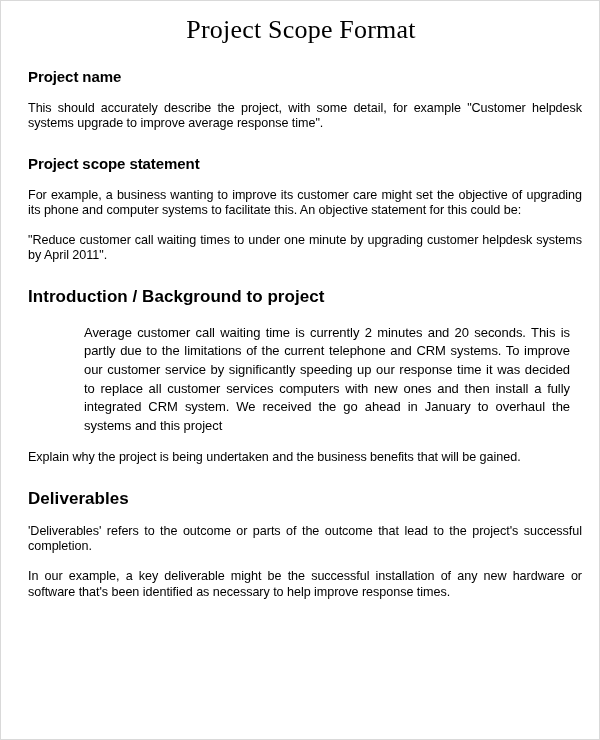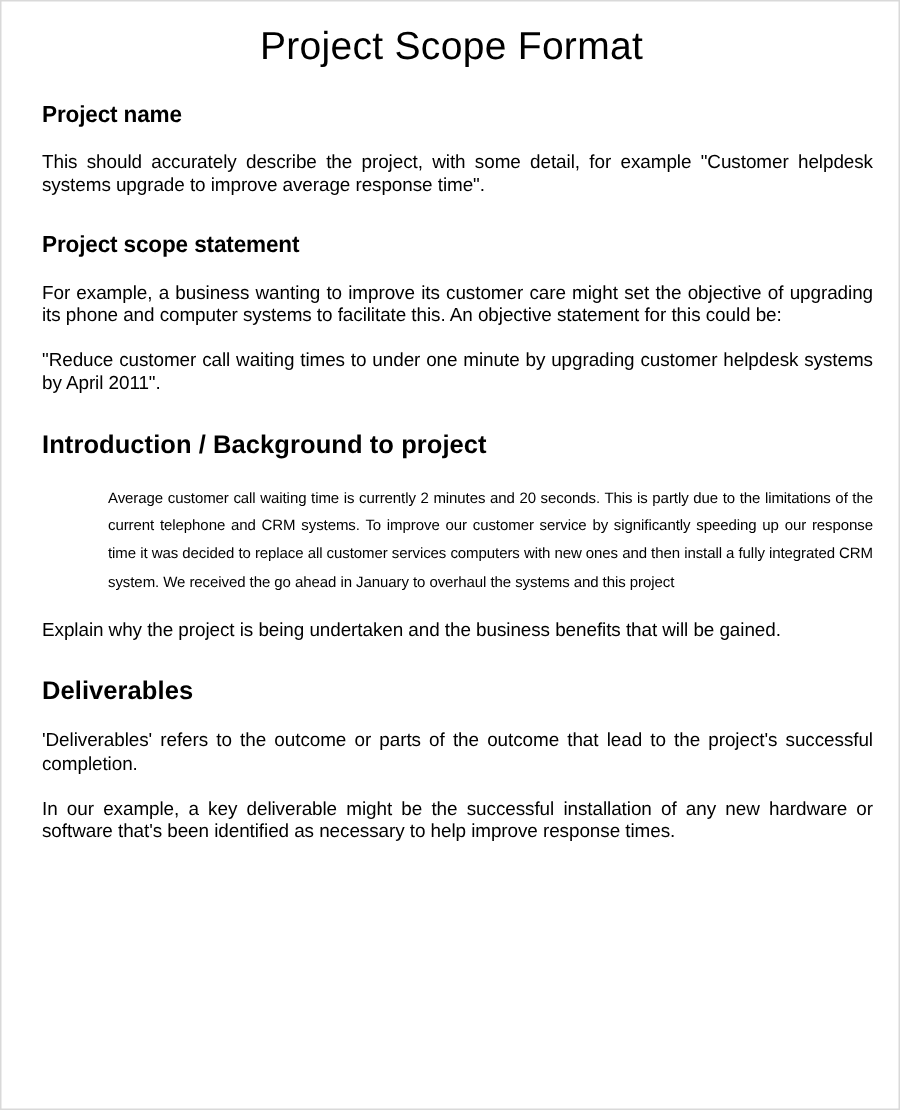--- a/index.html
+++ b/index.html
@@ -31,20 +31,21 @@
   }
 
   .doc-title {
     text-align: center;
     font-size: 26px;
     font-weight: 400;
     line-height: 30px;
     letter-spacing: 0.2px;
     margin: 2px 0 0 0;
     padding-right: 8px;
+    font-family: Liberation Serif, serif;
   }
 
   h2.section-heading {
     font-size: 15.5px;
     font-weight: bold;
     line-height: 19px;
     margin: 22px 0 0 0;
     letter-spacing: -0.1px;
     transform: scaleX(0.97);
     transform-origin: left center;
@@ -73,23 +74,23 @@
   p.body-text b {
     font-weight: normal;
   }
 
   .quote-block {
     margin: 17px 0 0 0;
     padding-left: 44px;
   }
 
   .quote-block p {
-    font-size: 10px;
+    font-size: 13px;
     line-height: 18.6px;
-    margin: 0;
+    margin: 12px;
     text-align: justify;
     text-justify: inter-word;
     letter-spacing: -0.05px;
   }
 </style>
 </head>
 <body>
 
 <div class="page">
   <div class="page-inner">

